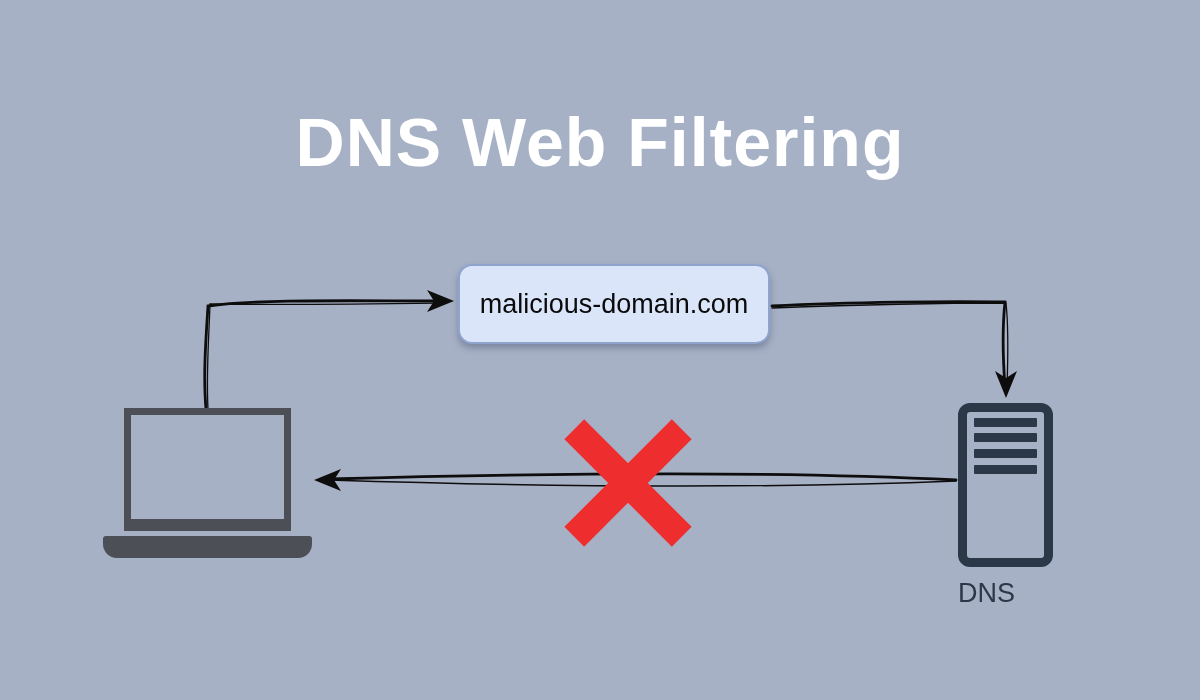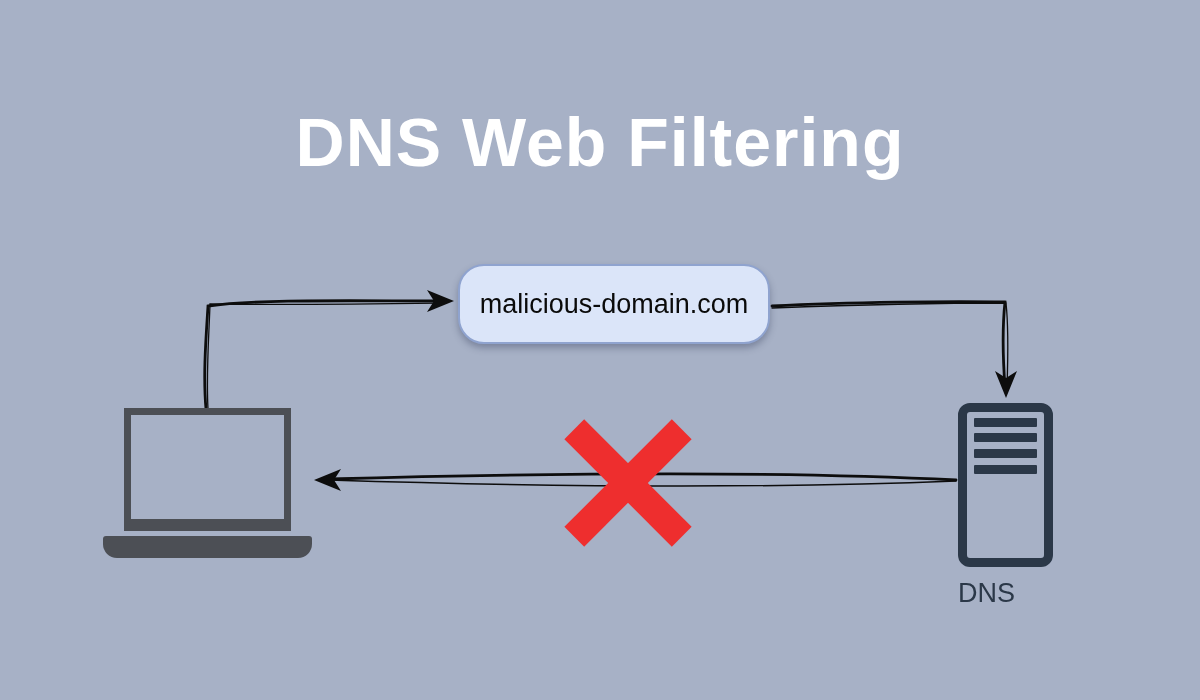--- a/index.html
+++ b/index.html
@@ -44,21 +44,21 @@
     height: 700px;
   }
   .domain-box {
     position: absolute;
     left: 458px;
     top: 264px;
     width: 308px;
     height: 76px;
     background: var(--box-fill);
     border: 2px solid var(--box-border);
-    border-radius: 26px;
+    border-radius: 14px;
     box-shadow: 0 4px 7px rgba(40, 50, 80, 0.35);
     display: flex;
     align-items: center;
     justify-content: center;
   }
   .domain-box .domain-label {
     font-size: 27px;
     color: var(--box-text);
   }
   

